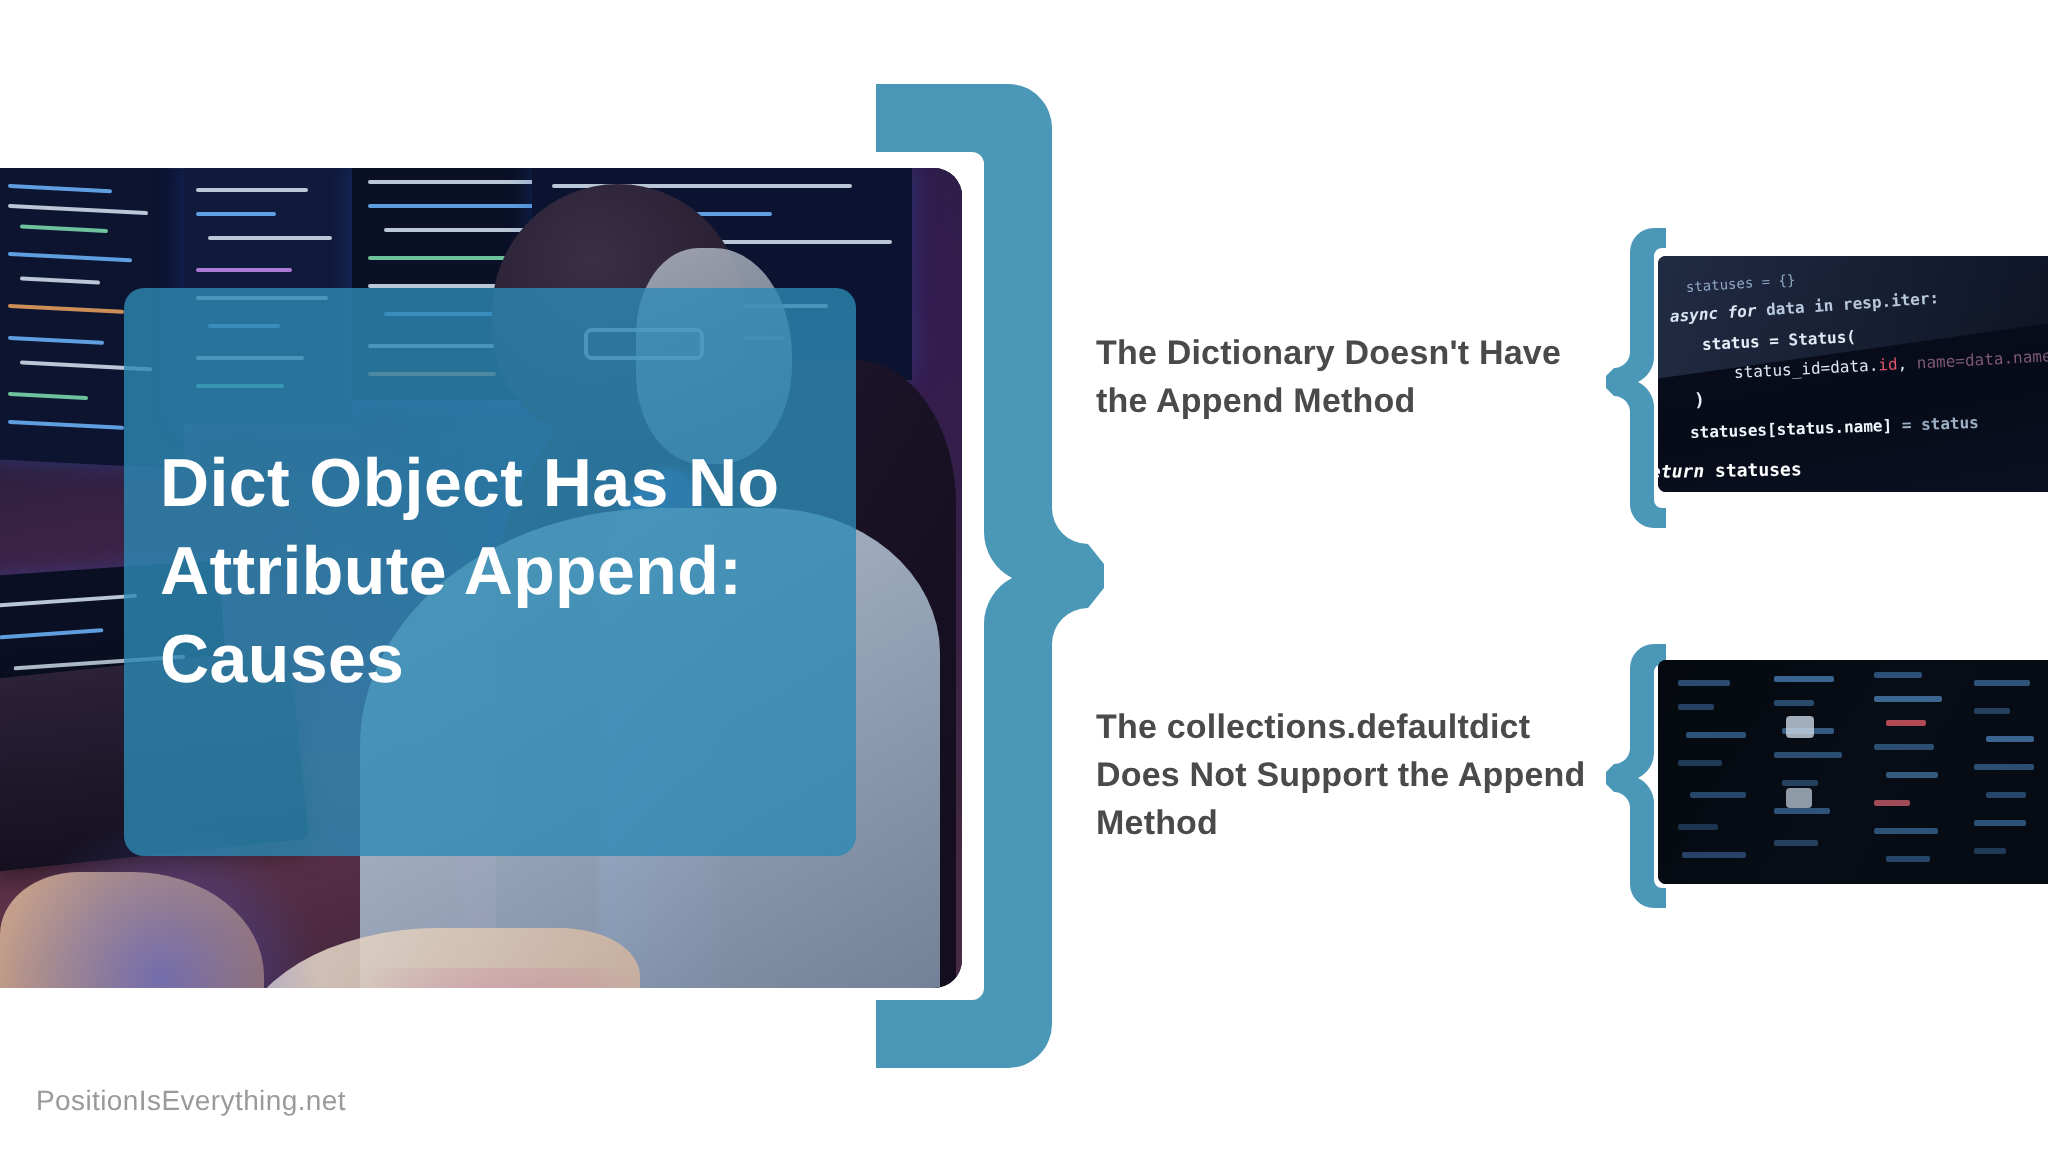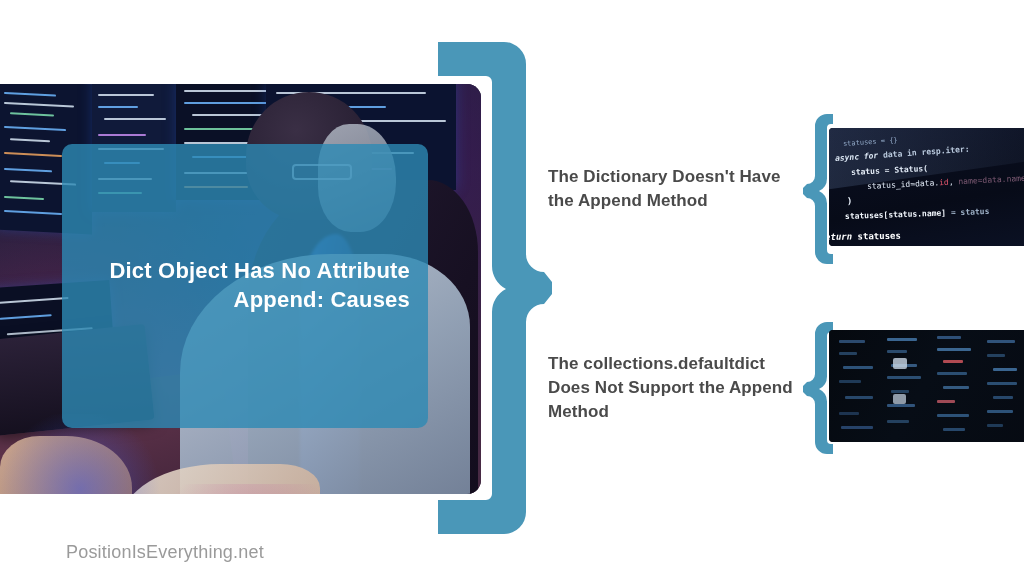--- a/index.html
+++ b/index.html
@@ -114,24 +114,24 @@
   .title-card {
     position: absolute; left: 62px; top: 144px;
     width: 366px; height: 284px;
     background: rgba(45,138,180,0.80);
     border-radius: 10px;
     display: flex; align-items: center; justify-content: center;
     padding: 0 18px;
   }
   .title-card h1 {
     color: #ffffff;
-    font-size: 22px;
+    font-size: 34px;
     line-height: 1.30;
     font-weight: 700;
-    text-align: right;
+    text-align: left;
     letter-spacing: .2px;
   }
 
   
   .big-brace { position: absolute; left: 432px; top: 42px; width: 120px; height: 492px; }
 
   
   .row { position: absolute; display: flex; align-items: center; }
   .row-1 { left: 548px; top: 114px; width: 476px; height: 150px; }
   .row-2 { left: 548px; top: 322px; width: 476px; height: 132px; }
@@ -166,21 +166,21 @@
   }
   .t1-line { position:absolute; white-space: nowrap; font-family: "DejaVu Sans Mono", monospace; transform-origin: left center; }
 
   
   .t2-bg { position:absolute; inset:0; background: linear-gradient(120deg,#05090f 0%,#070d16 45%,#060a12 100%); }
   .t2-col { position:absolute; top:0; bottom:0; }
   .t2-tok { position:absolute; height:3px; border-radius:1px; }
 
   .footer {
     position: absolute; left: 18px; top: 542px;
-    color: #9a9a9a; font-size: 18px; letter-spacing: .2px; margin-left: 48px;
+    color: #9a9a9a; font-size: 14px; letter-spacing: .2px;
   }
 </style>
 </head>
 <body>
 
 <div class="canvas">
 
   <div class="hero-photo">
     <div class="ph-bg"></div>
 

